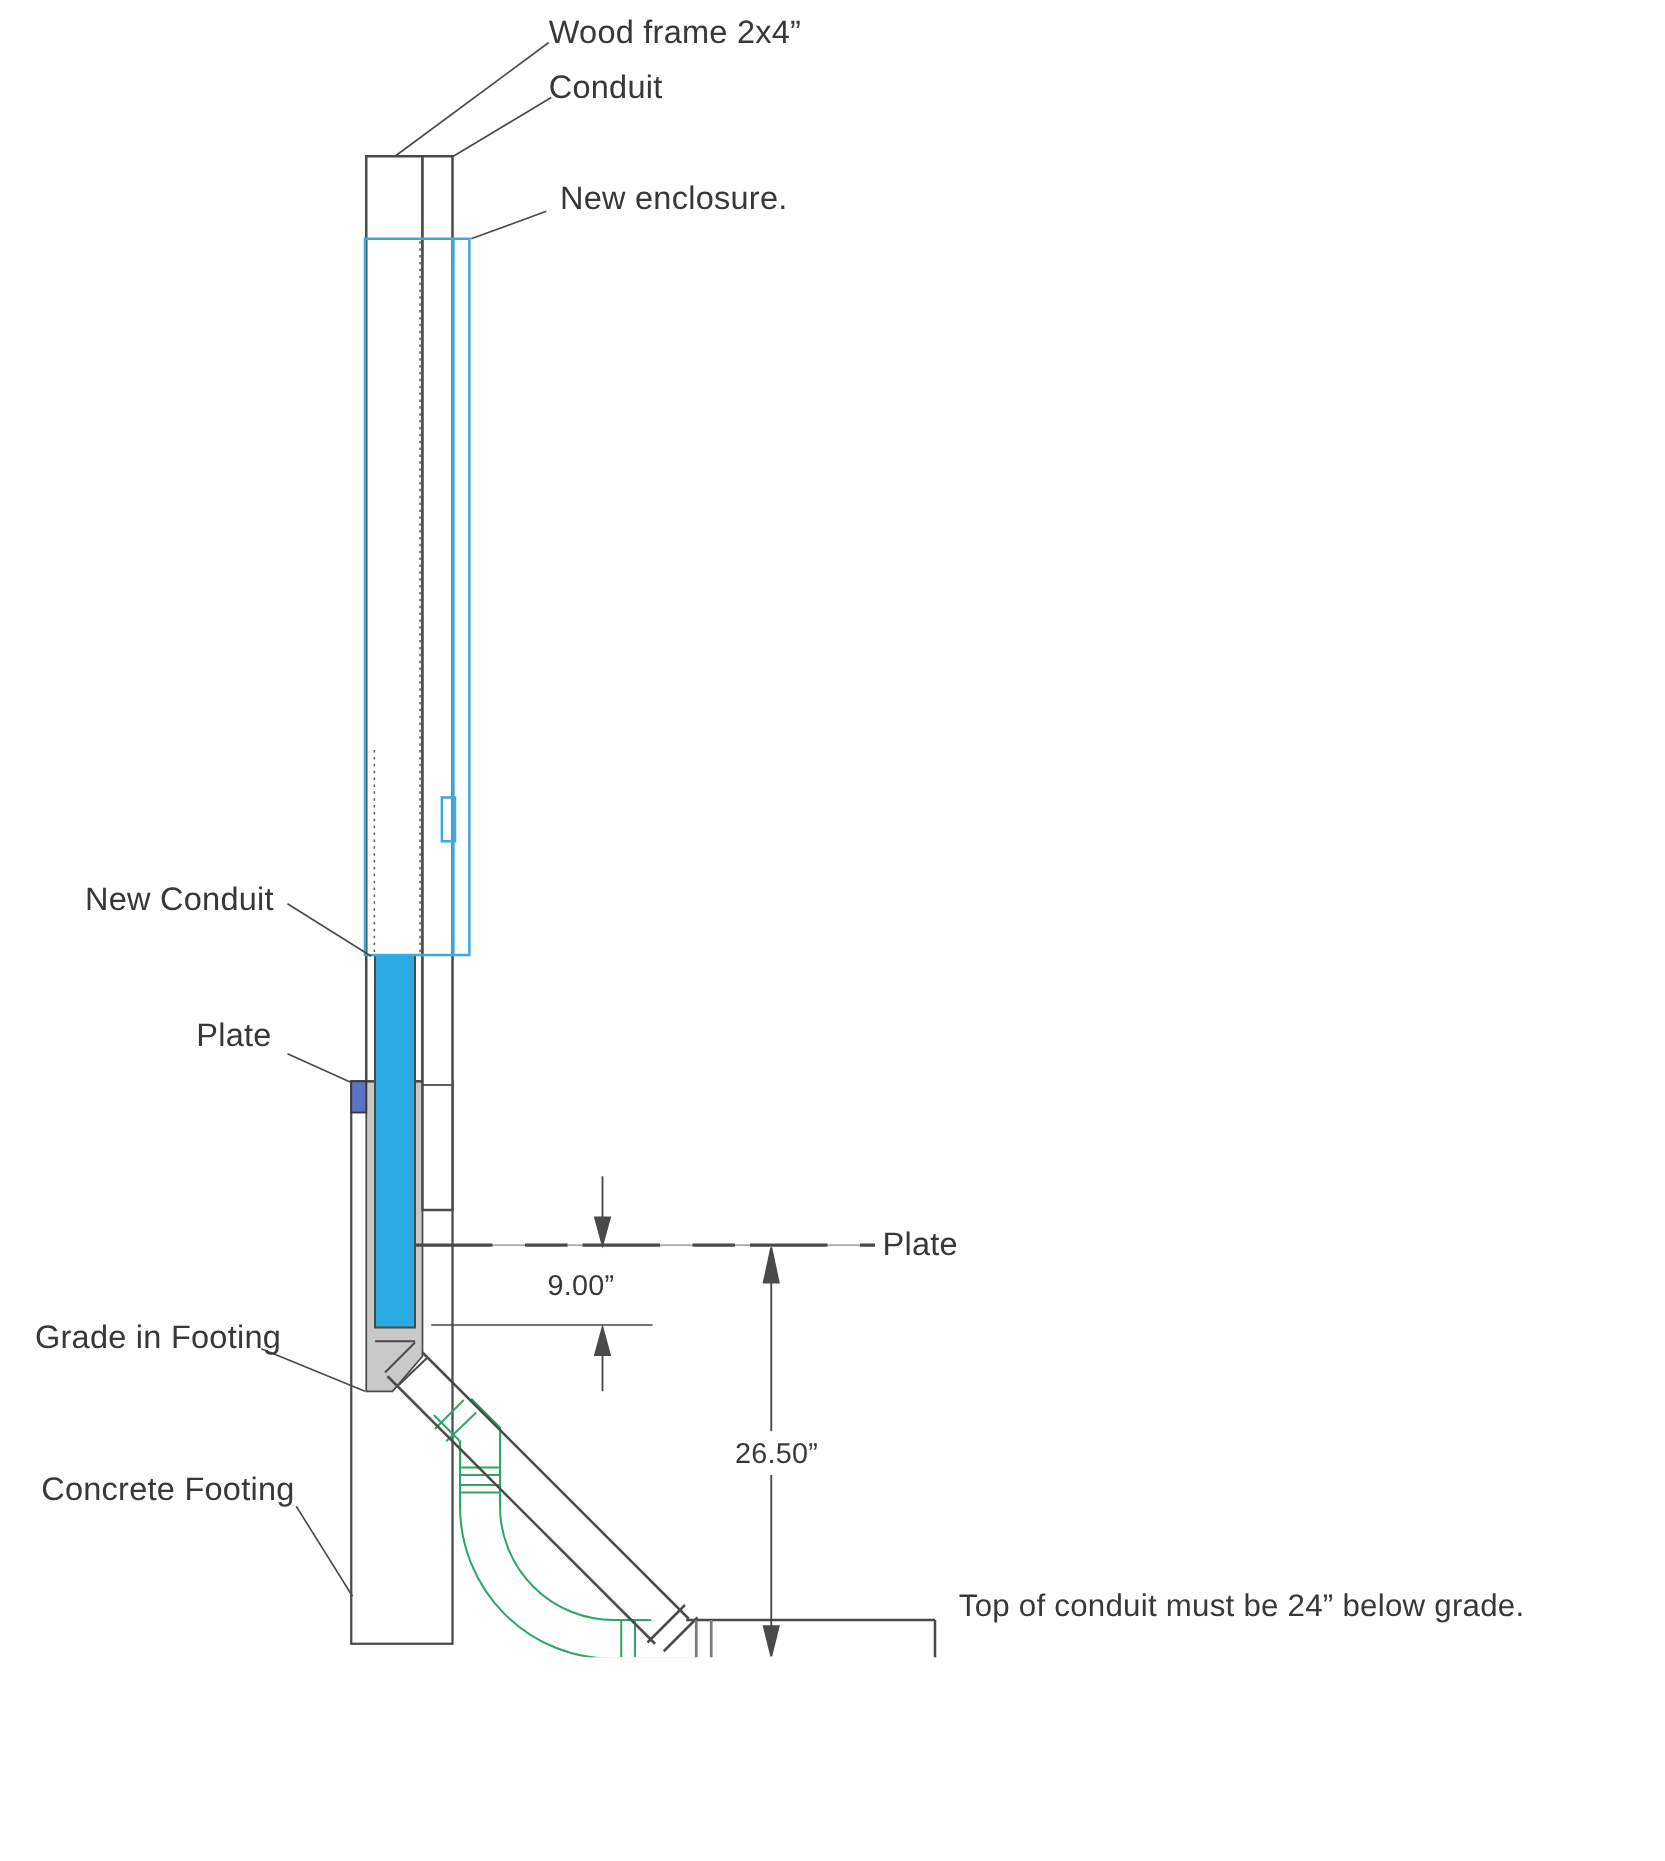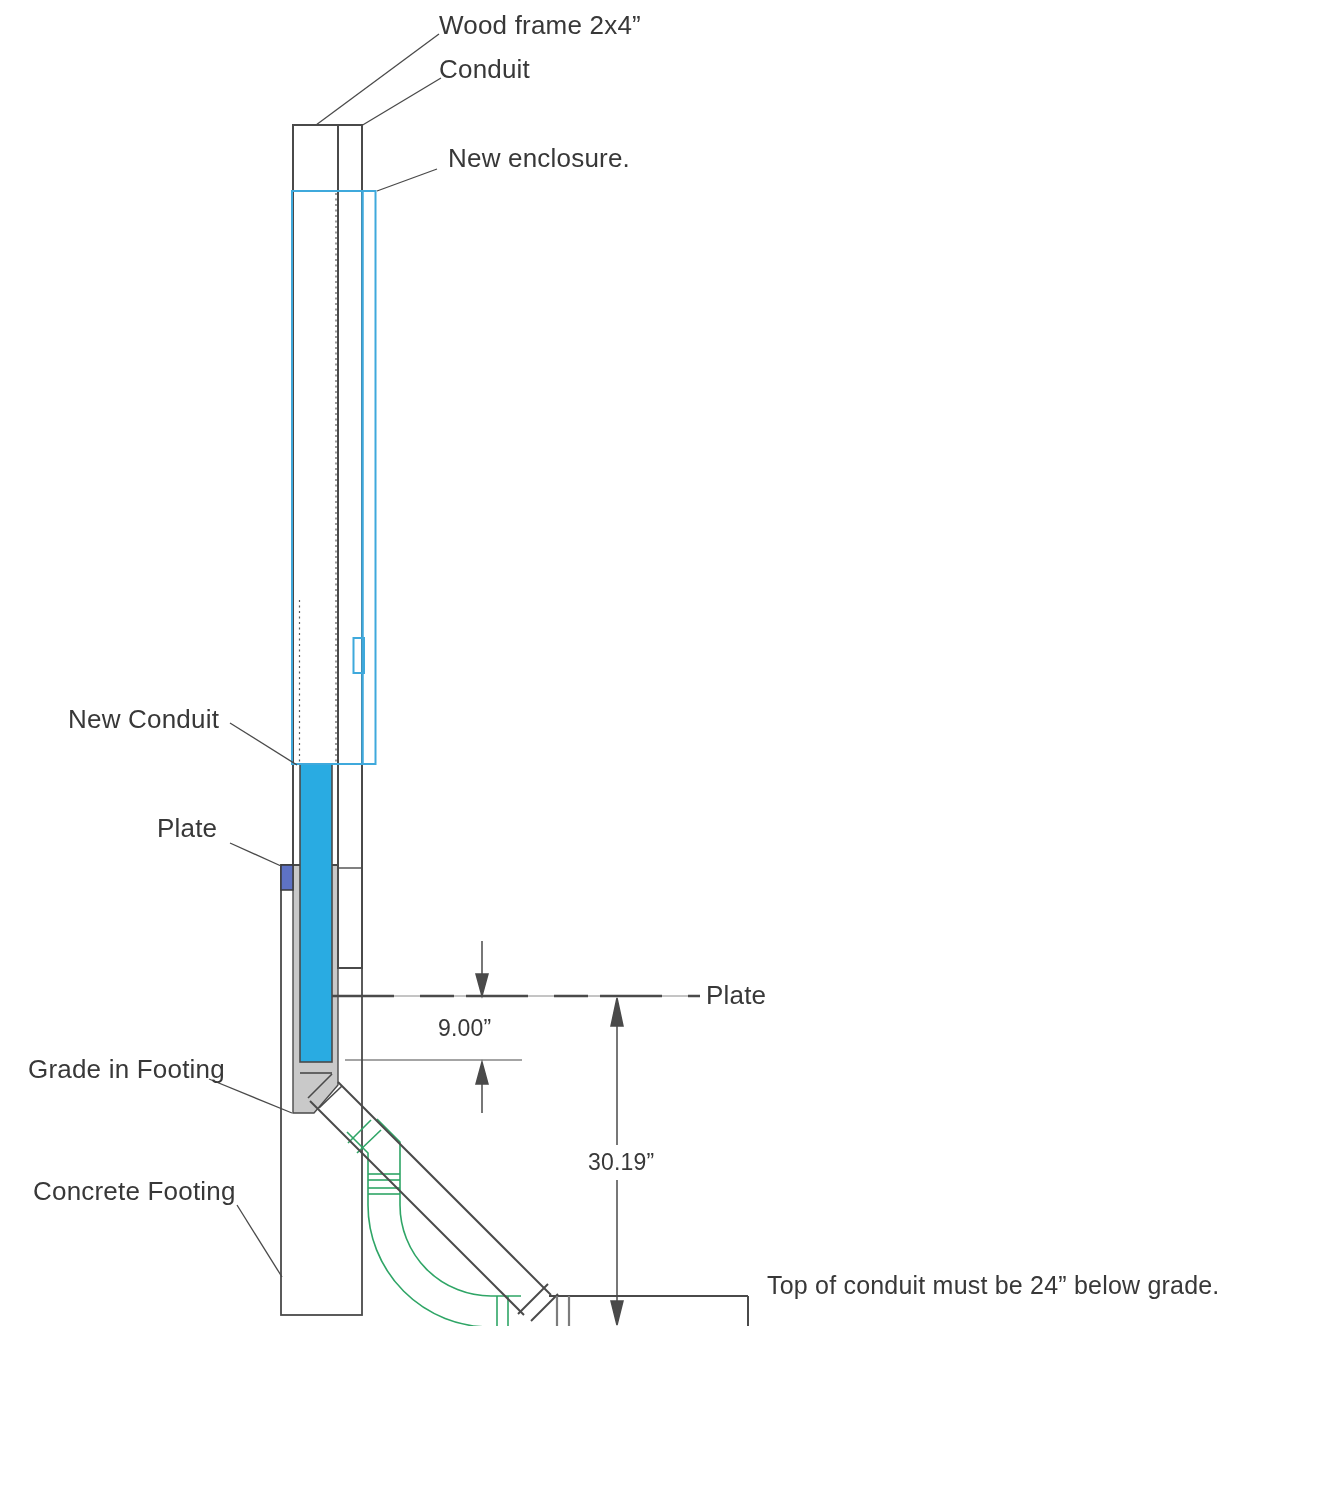--- a/index.html
+++ b/index.html
@@ -139,18 +139,18 @@
   <div class="lbl" style="left:439px;top:11px">Wood frame 2x4”</div>
   <div class="lbl" style="left:439px;top:55px">Conduit</div>
   <div class="lbl" style="left:448px;top:144px">New enclosure.</div>
   <div class="lbl" style="left:68px;top:705px">New Conduit</div>
   <div class="lbl" style="left:157px;top:814px">Plate</div>
   <div class="lbl" style="left:28px;top:1055px">Grade in Footing</div>
   <div class="lbl" style="left:33px;top:1177px">Concrete Footing</div>
   <div class="lbl" style="left:706px;top:981px">Plate</div>
 
   <div class="lbl dim" style="left:438px;top:1016px">9.00”</div>
-  <div class="lbl dim" style="left:588px;top:1150px">30.19”</div>
+  <div class="lbl dim" style="left:588px;top:1150px">26.50”</div>
 
   <div class="lbl note" style="left:767px;top:1272px">Top of conduit must be 24” below grade.</div>
   <div class="lbl note" style="left:767px;top:1418px">Top of conduit would be about 36” below grade.</div>
 
 </div>
 
 </body></html>

